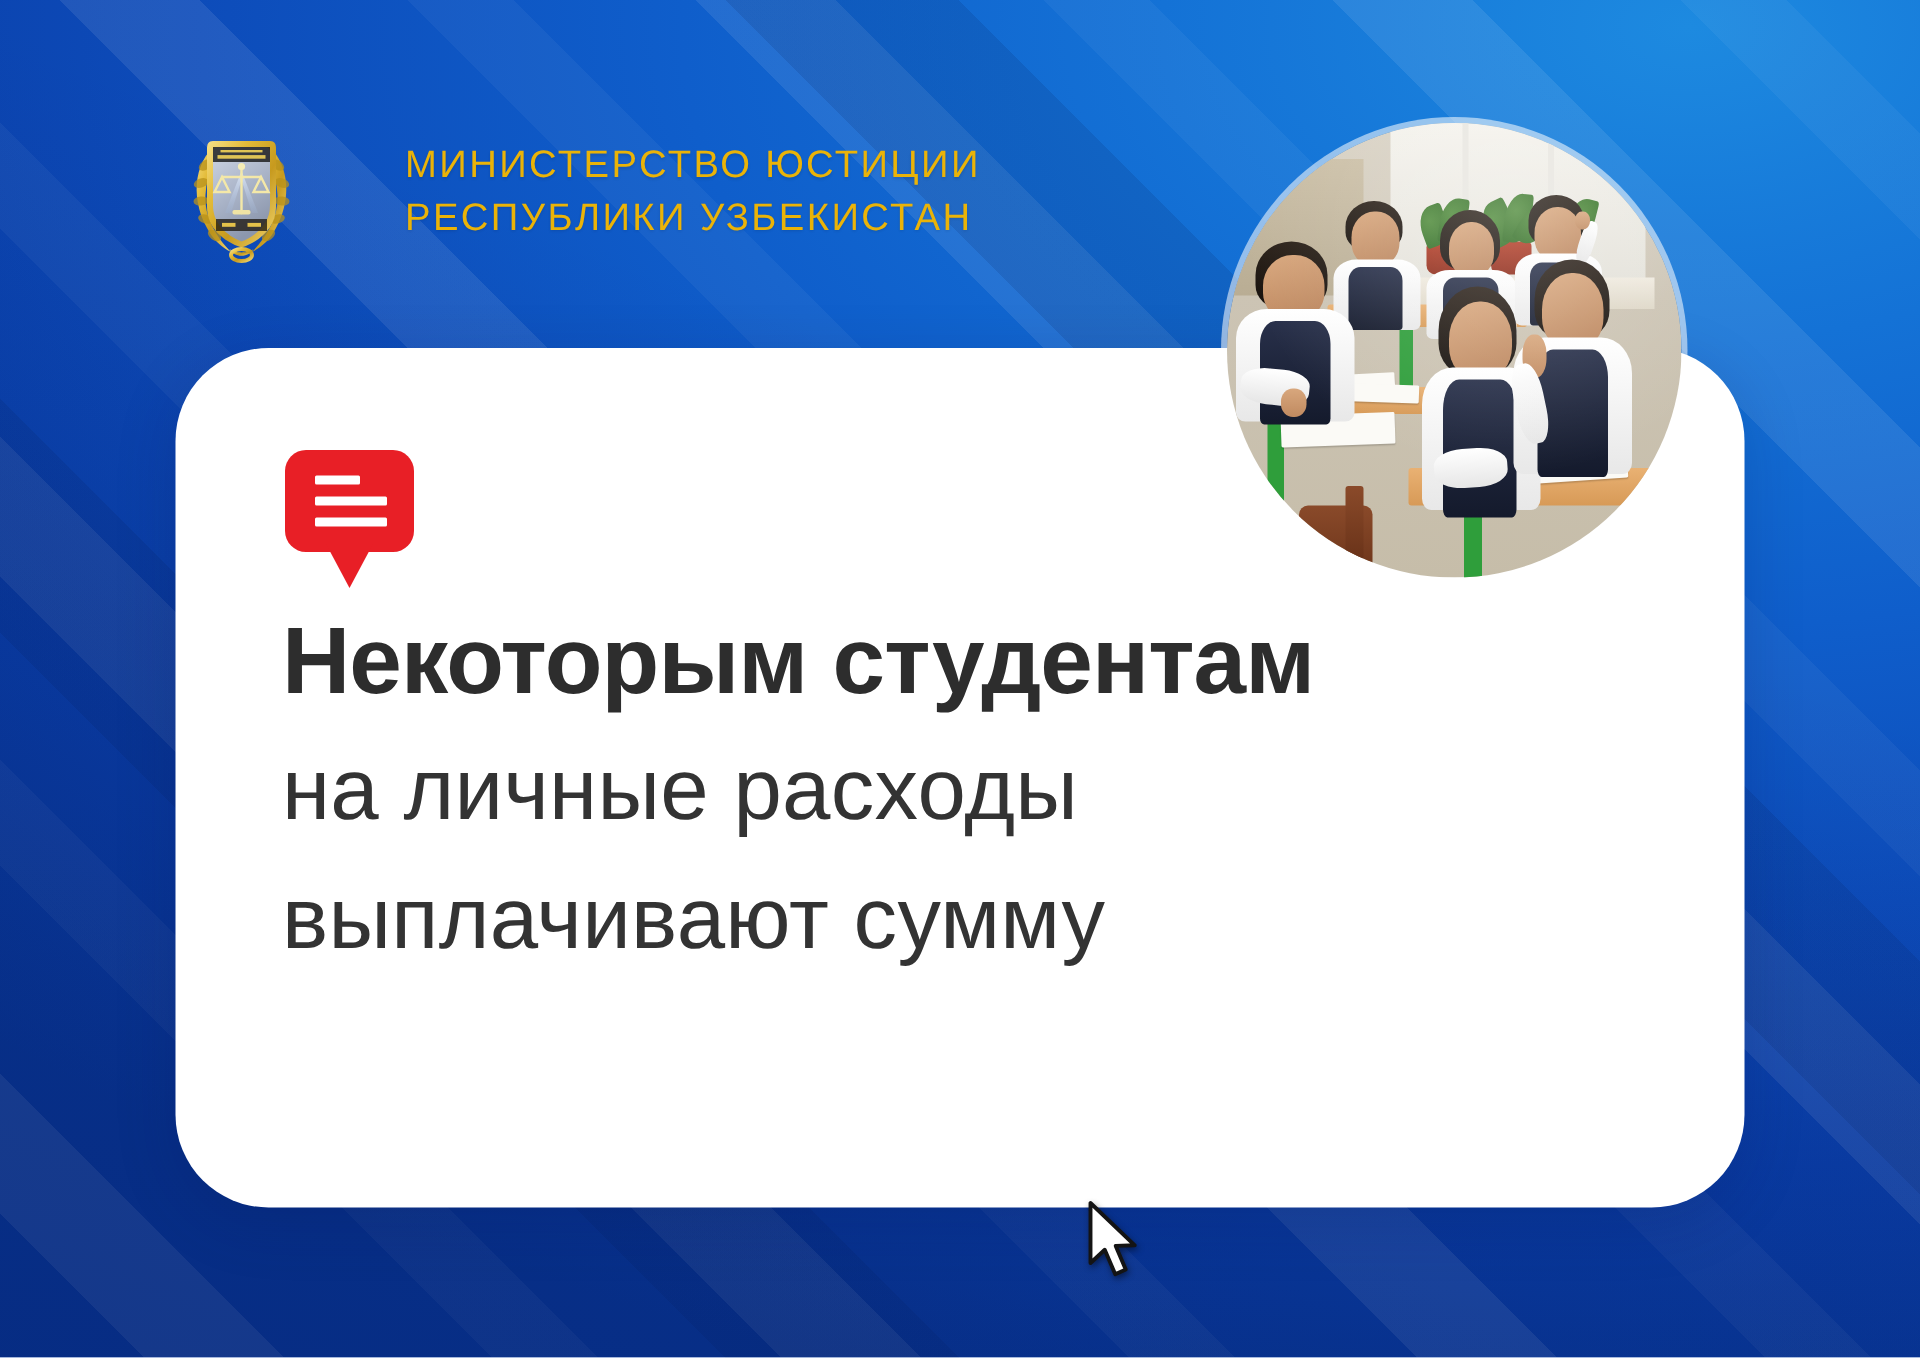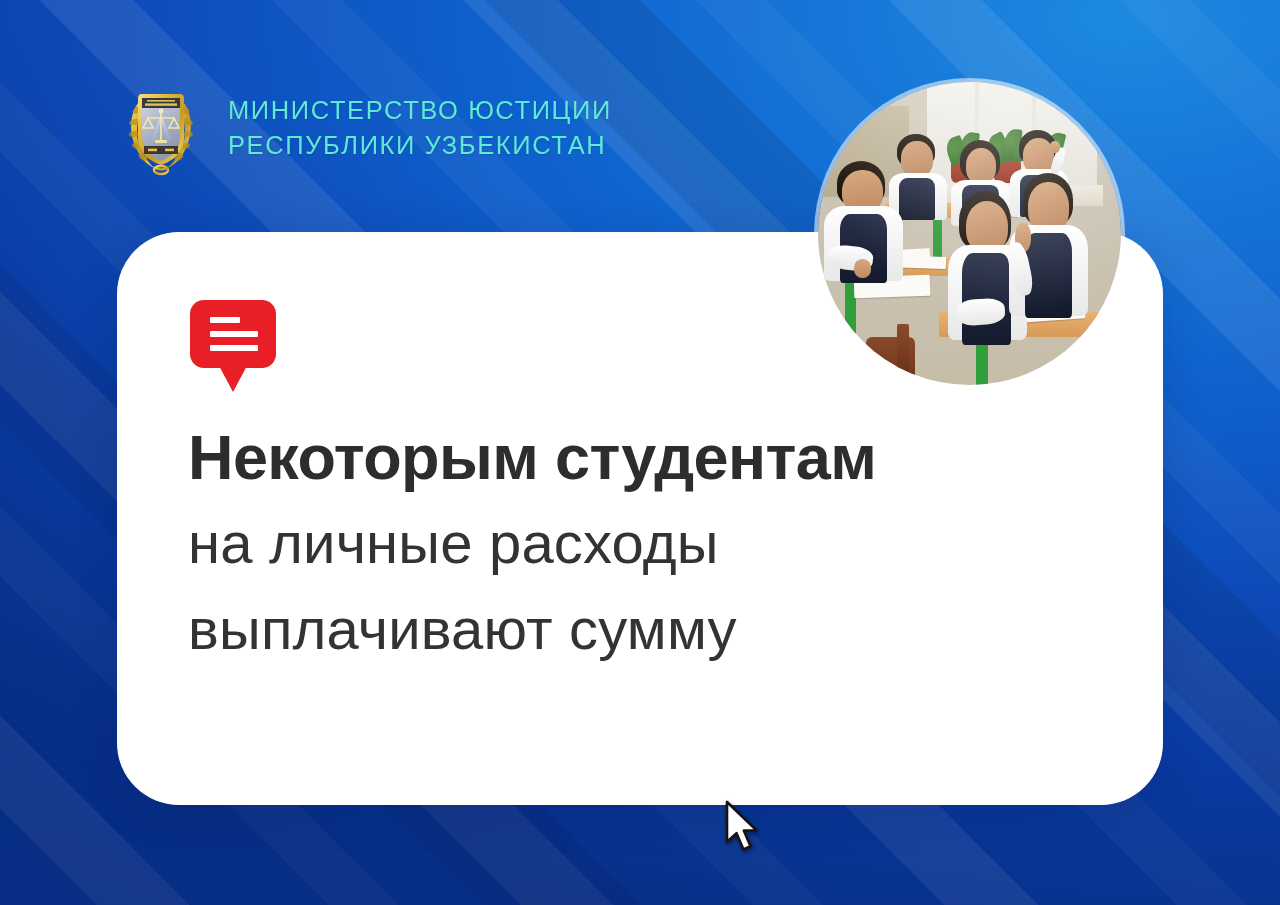--- a/index.html
+++ b/index.html
@@ -76,27 +76,28 @@
   }
   .emblem {
     position: relative;
     width: 82px;
     height: 96px;
     flex: none;
   }
   .emblem svg { display: block; width: 82px; height: 96px; }
 
   .ministry-title {
-    color: #5eead4;
+    color: #eab308;
     font-size: 25.5px;
     line-height: 35px;
     letter-spacing: 1.6px;
     font-weight: 400;
     white-space: pre;
     text-shadow: 0 1px 2px rgba(0,0,0,0.12);
+    margin-left: 42px;
   }
 
   
   .photo-circle {
     position: absolute;
     left: 818px;
     top: 82px;
     width: 303px;
     height: 303px;
     border-radius: 50%;
@@ -218,21 +219,21 @@
     border-radius: 1px;
   }
   .bl1 { left: 20px; top: 17px; width: 30px; }
   .bl2 { left: 20px; top: 31px; width: 48px; }
   .bl3 { left: 20px; top: 45px; width: 48px; }
 
   
   .headline {
     position: absolute;
     left: 71px;
-    top: 182px;
+    top: 166px;
     width: 930px;
   }
   .hl-line { color: #2d2d2d; white-space: nowrap; }
   .hl-bold {
     font-size: 63px;
     line-height: 86px;
     font-weight: 700;
     letter-spacing: -0.6px;
   }
   .hl-reg {

